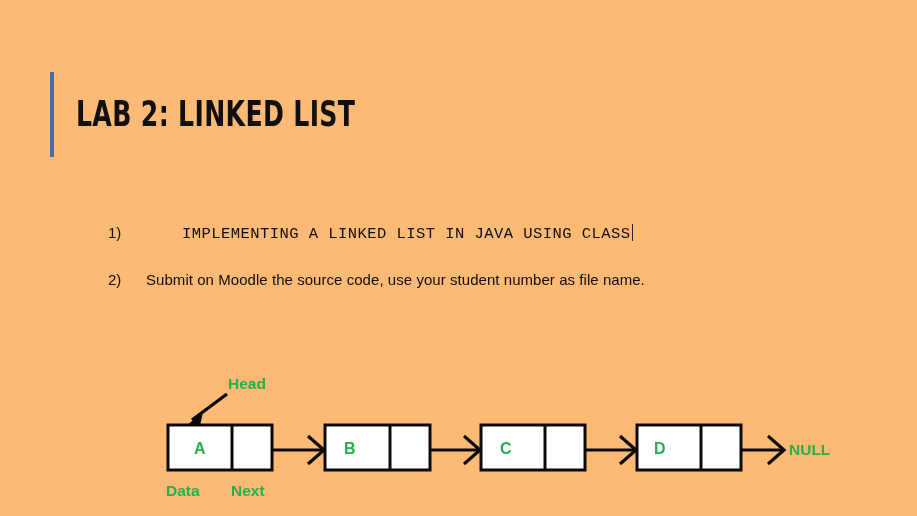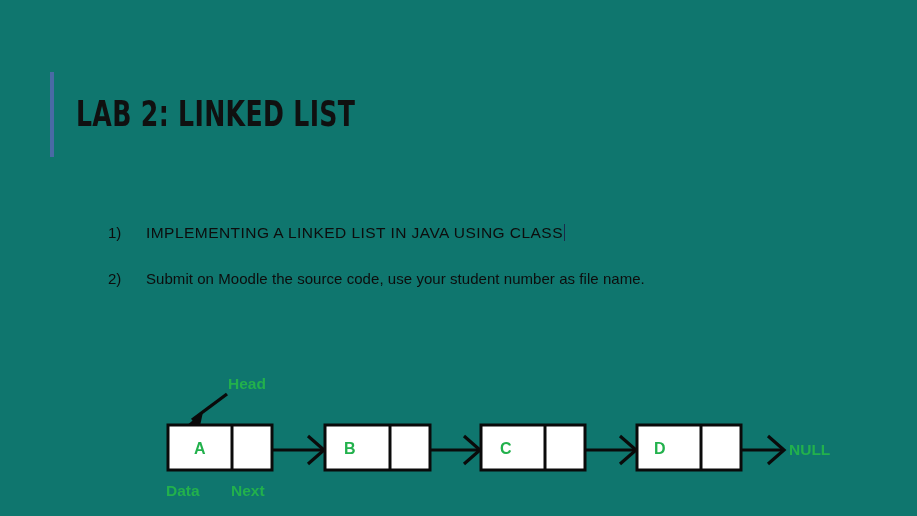--- a/index.html
+++ b/index.html
@@ -12,21 +12,21 @@
     height: 516px;
     position: relative;
     overflow: hidden;
     font-family: "Liberation Sans", sans-serif;
     -webkit-font-smoothing: antialiased;
   }
 
   .slide {
     position: absolute;
     inset: 0;
-    background: #0f766e;
+    background: #fdba74;
   }
 
   
   .title-accent-bar {
     position: absolute;
     left: 50px;
     top: 72px;
     width: 4px;
     height: 85px;
     background: #4a6aa5;
@@ -72,24 +72,25 @@
     position: relative;
   }
 
   
   .item-1 .list-marker {
     font-family: "Liberation Sans", sans-serif;
     font-weight: 400;
     font-size: 15px;
   }
   .item-1 .list-text {
-    font-family: Liberation Sans, sans-serif;
+    font-family: Liberation Mono, monospace;
     font-weight: 300;
     font-size: 15.5px;
     letter-spacing: 0.45px;
+    margin-left: 36px;
   }
   
   .text-caret {
     display: inline-block;
     width: 1px;
     height: 17px;
     background: #1b2a4a;
     vertical-align: -3px;
     margin-left: 1px;
   }

